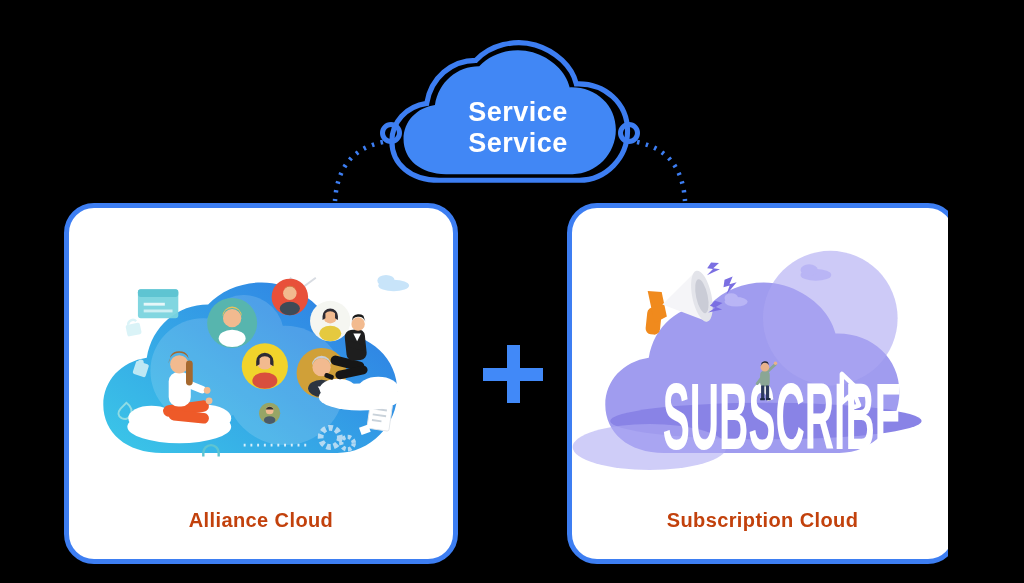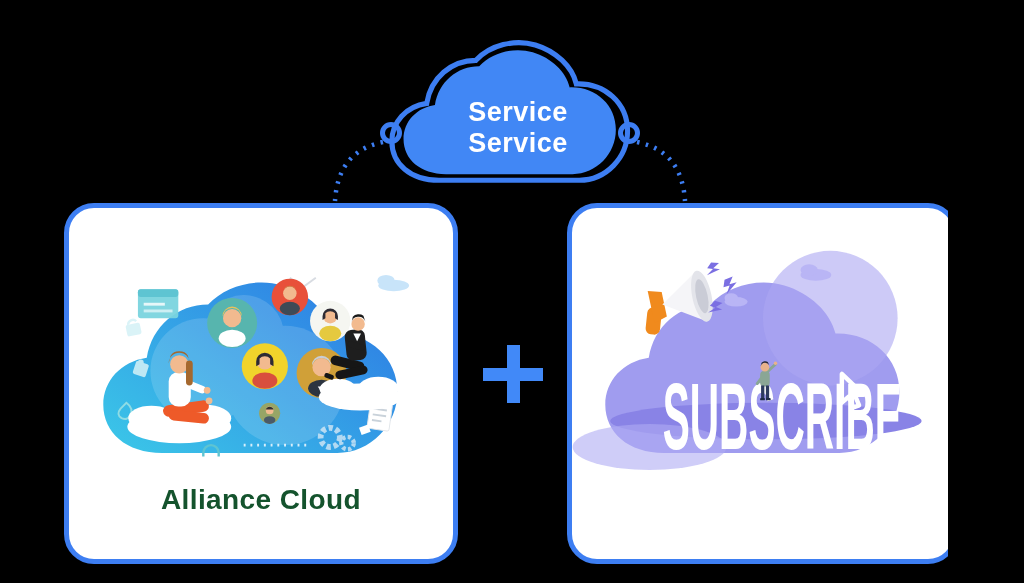--- a/index.html
+++ b/index.html
@@ -15,25 +15,25 @@
   
   .connectors{position:absolute;left:0;top:0;width:1024px;height:583px;pointer-events:none;}
 
   
   .plus{position:absolute;left:483px;top:324px;width:60px;height:58px;}
   .plus::before{content:"";position:absolute;left:0;top:23px;width:60px;height:13px;background:#4189F8;}
   .plus::after{content:"";position:absolute;left:24px;top:0;width:13px;height:58px;background:#4189F8;}
 
   
   .card{position:absolute;top:182px;height:361px;background:#fff;border:5px solid #3D7EF2;
-        border-radius:30px;box-sizing:border-box;display:flex;flex-direction:column;align-items:center;}
+        border-radius:30px;box-sizing:border-box;display:flex;flex-direction:column;align-items:center;gap:25px;}
   .card-alliance{left:64px;width:394px;}
   .card-subscription{left:567px;width:391px;}
   .illus{width:352px;height:250px;margin-top:14px;}
-  .card-label{margin-top:12px;color:#14532d;font-size:28px;font-weight:700;letter-spacing:.4px;}
+  .card-label{margin-top:12px;color:#c2410c;font-size:20px;font-weight:700;letter-spacing:.4px;}
 </style>
 </head>
 <body>
 
 <div class="stage">
 
   <svg class="connectors" viewBox="0 0 1024 583" width="1024" height="583">
     <g>
       <circle cx="391" cy="112" r="8.5" fill="none" stroke="#3D7EF2" stroke-width="5"></circle>
     </g>
@@ -230,15 +230,16 @@
         <circle cx="6" cy="3" r="4.5" fill="#E9B28C"></circle>
         <path d="M 1.5 2 a 4.8 4.8 0 0 1 9 -1 l -1.5 -3.5 a 4.5 3.5 0 0 0 -6.5 1 Z" fill="#2E2B33"></path>
         <rect x="2" y="22" width="3.4" height="14" fill="#2C3A5E"></rect>
         <rect x="7" y="22" width="3.4" height="14" fill="#2C3A5E"></rect>
         <rect x="1" y="35" width="5" height="2.5" rx="1" fill="#1E2A44"></rect>
         <rect x="7" y="35" width="5" height="2.5" rx="1" fill="#1E2A44"></rect>
       </g>
 
       <path transform="translate(262,158) scale(2.3)" d="M0 0 L0 13 L3.2 10.2 L5.2 15.2 L7.8 14.2 L5.8 9.4 L9.8 9.4 Z" fill="none" stroke="#ffffff" stroke-width="2" stroke-linejoin="round"></path>
     </svg>
+    <div class="card-label">Subscription Cloud</div>
   </div>
 
 </div>
 
 </body></html>

